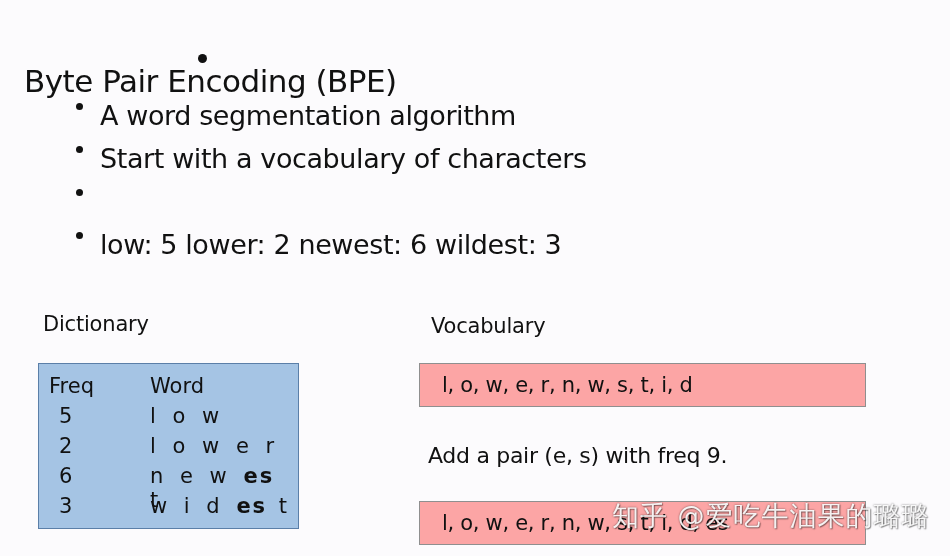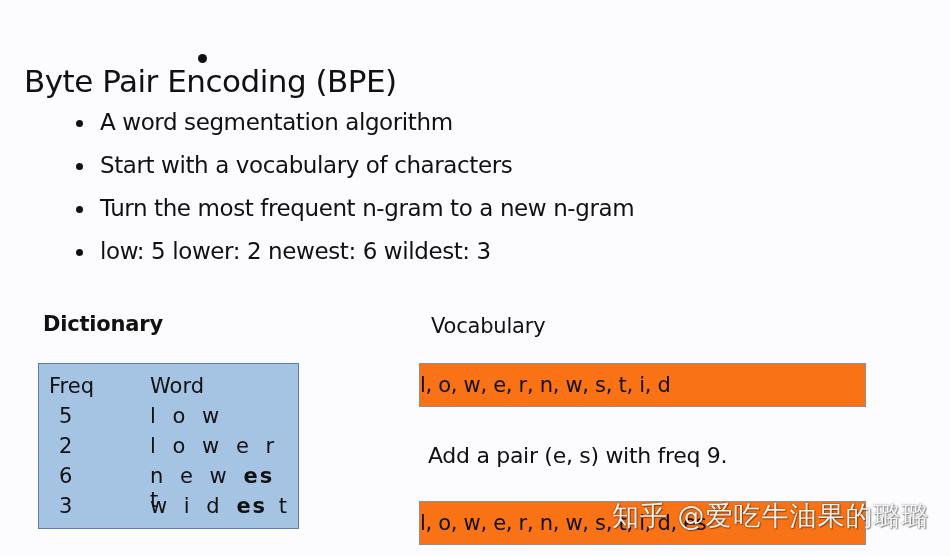--- a/index.html
+++ b/index.html
@@ -34,40 +34,39 @@
       margin-right: 16px;
       margin-top: 4px;
     }
     .sub-list {
       position: absolute;
       left: 76px;
       top: 100px;
     }
     .bullet-l2 {
       display: flex;
-      align-items: center;
-      font-size: 23px;
+      align-items: flex-start;
+      font-size: 27px;
       letter-spacing: -0.4px;
       height: 43px;
       white-space: nowrap;
     }
     .bullet-l2 .dot {
       width: 7px; height: 7px; border-radius: 50%;
       background: #111;
       margin-right: 17px;
       margin-top: 3px;
     }
 
     .dict-title {
       position: absolute;
       left: 43px;
       top: 312px;
       font-size: 21px;
       letter-spacing: -0.2px;
-      font-weight: bold;
     }
     .dict-box {
       position: absolute;
       left: 38px;
       top: 363px;
       width: 261px;
       height: 166px;
       background: #a5c4e4;
       border: 1.5px solid #5b7fa8;
       box-sizing: border-box;
@@ -90,27 +89,28 @@
       top: 314px;
       font-size: 21px;
       letter-spacing: -0.2px;
       margin-left: 15px;
     }
     .vocab-box {
       position: absolute;
       left: 419px;
       width: 447px;
       height: 44px;
-      background: #f97316;
+      background: #fca5a5;
       border: 1.5px solid #8f8f8f;
       box-sizing: border-box;
       font-size: 21px;
       letter-spacing: -0.3px;
       display: flex;
       align-items: center;
+      padding-left: 22px;
       white-space: nowrap;
     }
     .vocab-box.first { top: 363px; }
     .vocab-box.second { top: 501px; }
     .add-pair {
       position: absolute;
       left: 428px;
       top: 443px;
       font-size: 22px;
       letter-spacing: -0.3px;
@@ -141,21 +141,20 @@
     <div class="bullet-l2">
       <span class="dot"></span>
       <span>A word segmentation algorithm</span>
     </div>
     <div class="bullet-l2">
       <span class="dot"></span>
       <span>Start with a vocabulary of characters</span>
     </div>
     <div class="bullet-l2">
       <span class="dot"></span>
-      <span>Turn the most frequent n-gram to a new n-gram</span>
     </div>
     <div class="bullet-l2">
       <span class="dot"></span>
       <span>low: 5 lower: 2 newest: 6 wildest: 3</span>
     </div>
   </div>
 
   <div class="dict-title">Dictionary</div>
 
   <div class="dict-box">

